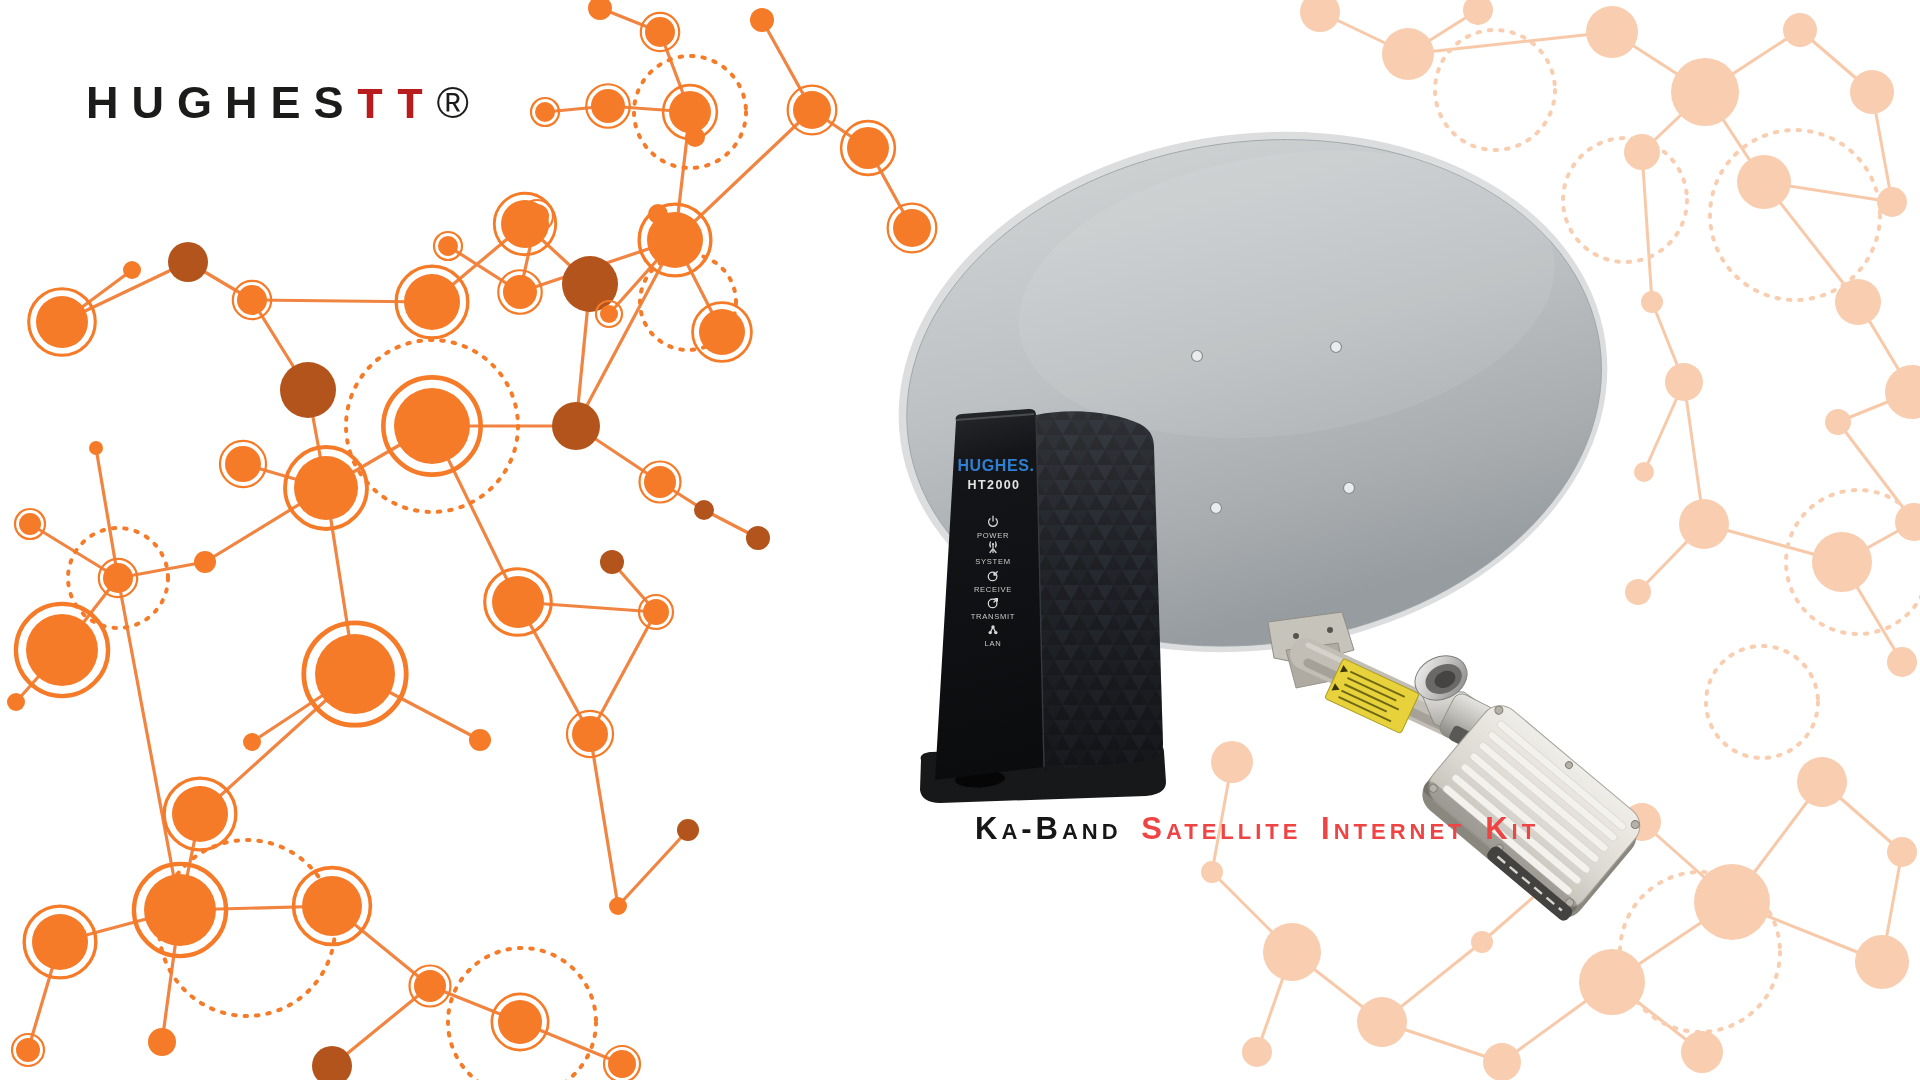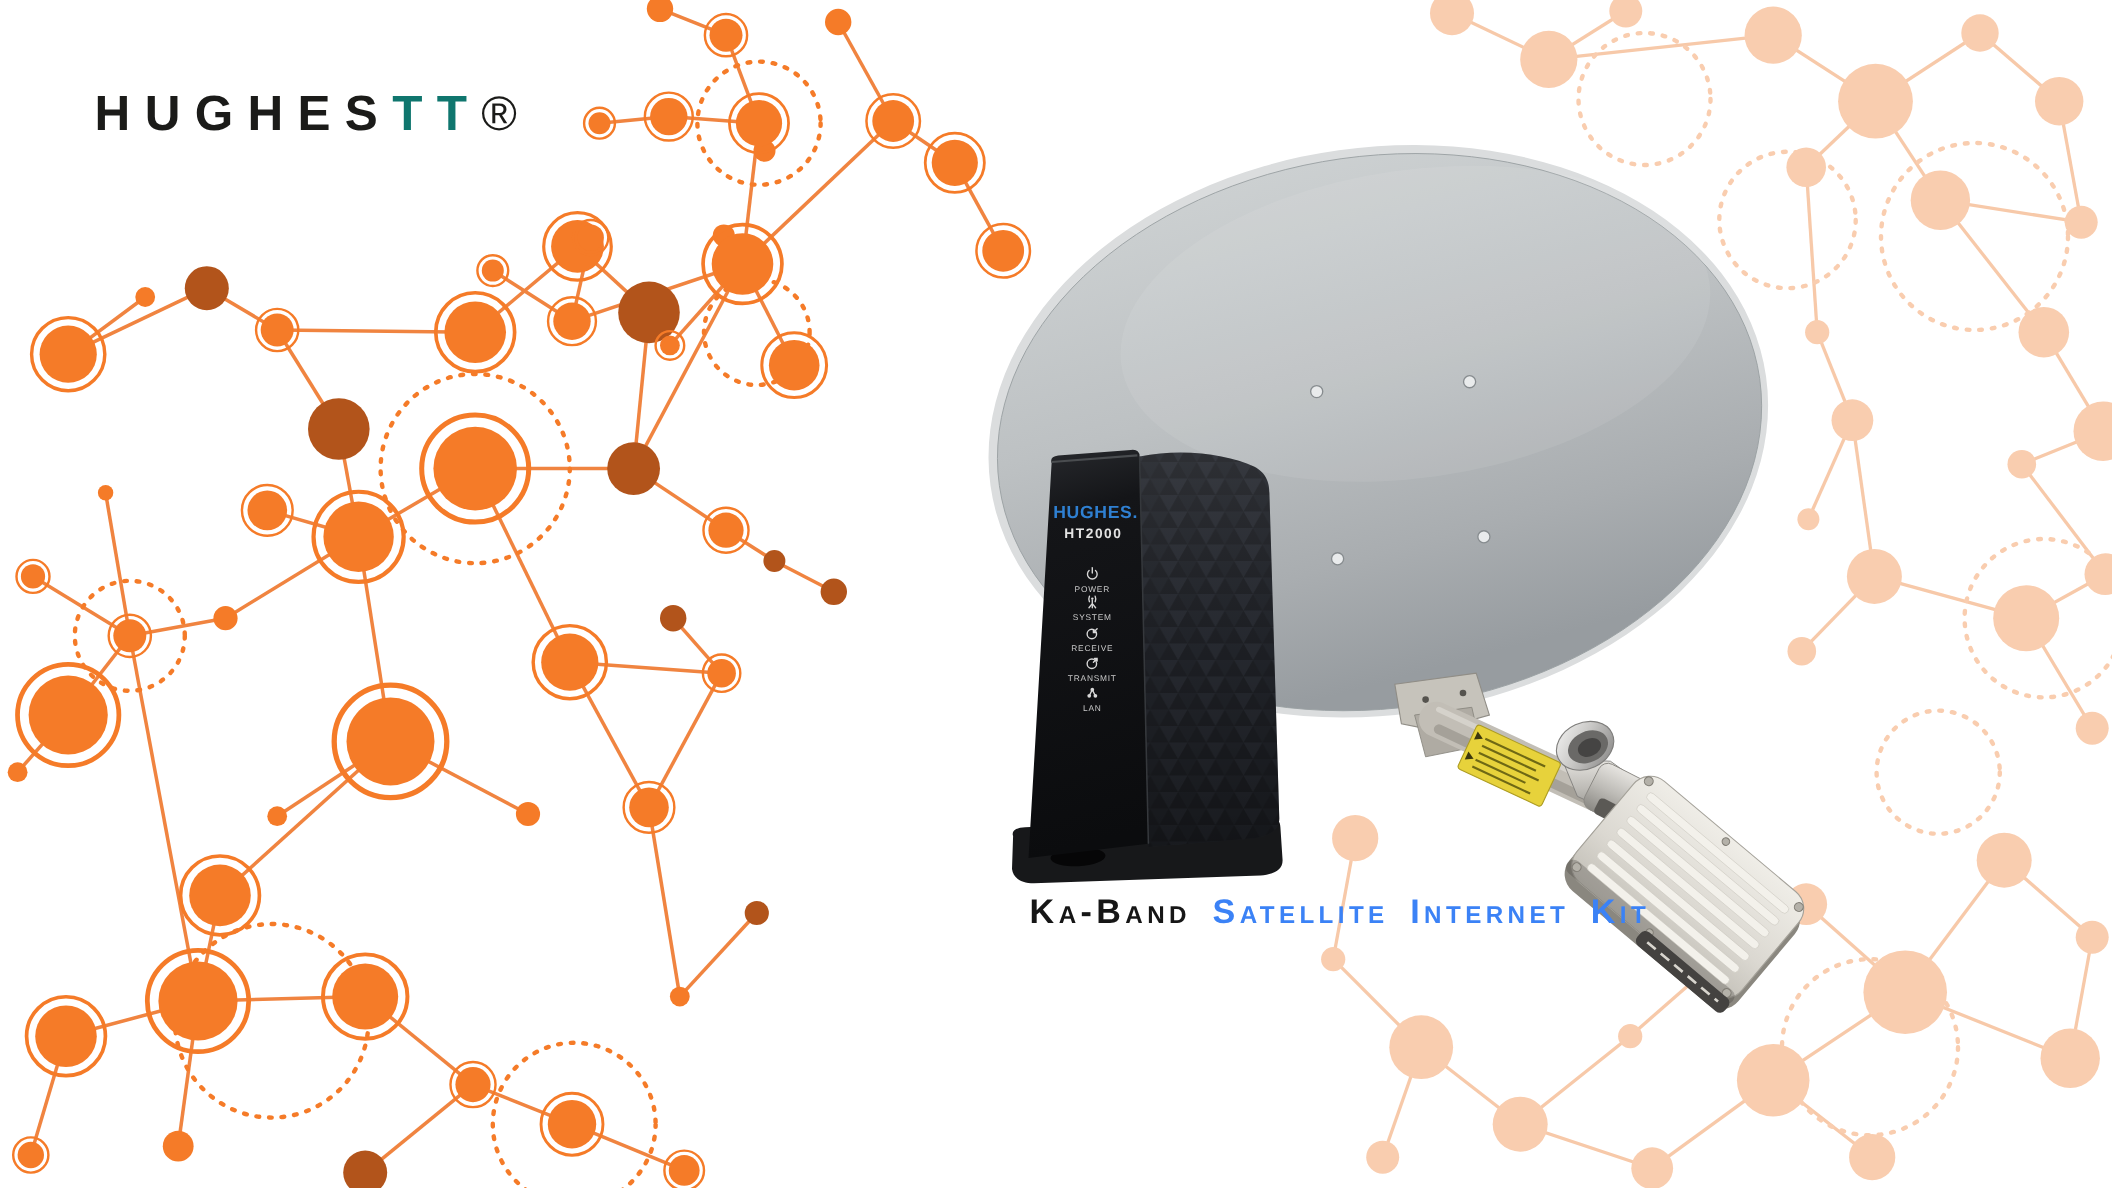--- a/index.html
+++ b/index.html
@@ -6,29 +6,29 @@
   .stage{
     position:relative;width:1920px;height:1080px;overflow:hidden;background:#ffffff;
     font-family:"Liberation Sans", sans-serif;
   }
   .stage svg{position:absolute;left:0;top:0;}
   .logo{
     position:absolute;left:86px;top:80px;
     font-size:45px;font-weight:800;letter-spacing:13px;line-height:1;
     color:#1b1b19;white-space:nowrap;
   }
-  .logo .tt{color:#0f766e;}
+  .logo .tt{color:#b91c1c;font-family:Liberation Mono, monospace;}
   .logo .reg{font-weight:400;letter-spacing:0;font-size:44px;color:#1b1b19;}
   .caption{
     position:absolute;left:936px;top:812px;white-space:nowrap;
     font-size:31px;font-weight:600;letter-spacing:4px;word-spacing:7px;
     font-variant:small-caps;line-height:1.1;
   }
-  .caption .c1{color:#161616;}
-  .caption .c2{color:#3b82f6;}
+  .caption .c1{color:#161616;margin-left:39px;}
+  .caption .c2{color:#ef4444;}
   .modem-brand{font-weight:bold;font-size:16px;letter-spacing:0.6px;}
   .modem-model{font-weight:bold;font-size:12.5px;letter-spacing:1.4px;}
   .led-label{font-size:7.6px;letter-spacing:0.7px;font-weight:400;}
 </style>
 </head>
 <body>
 
 <div class="stage">
 
   <svg id="bg-net" width="1920" height="1080" viewBox="0 0 1920 1080">

